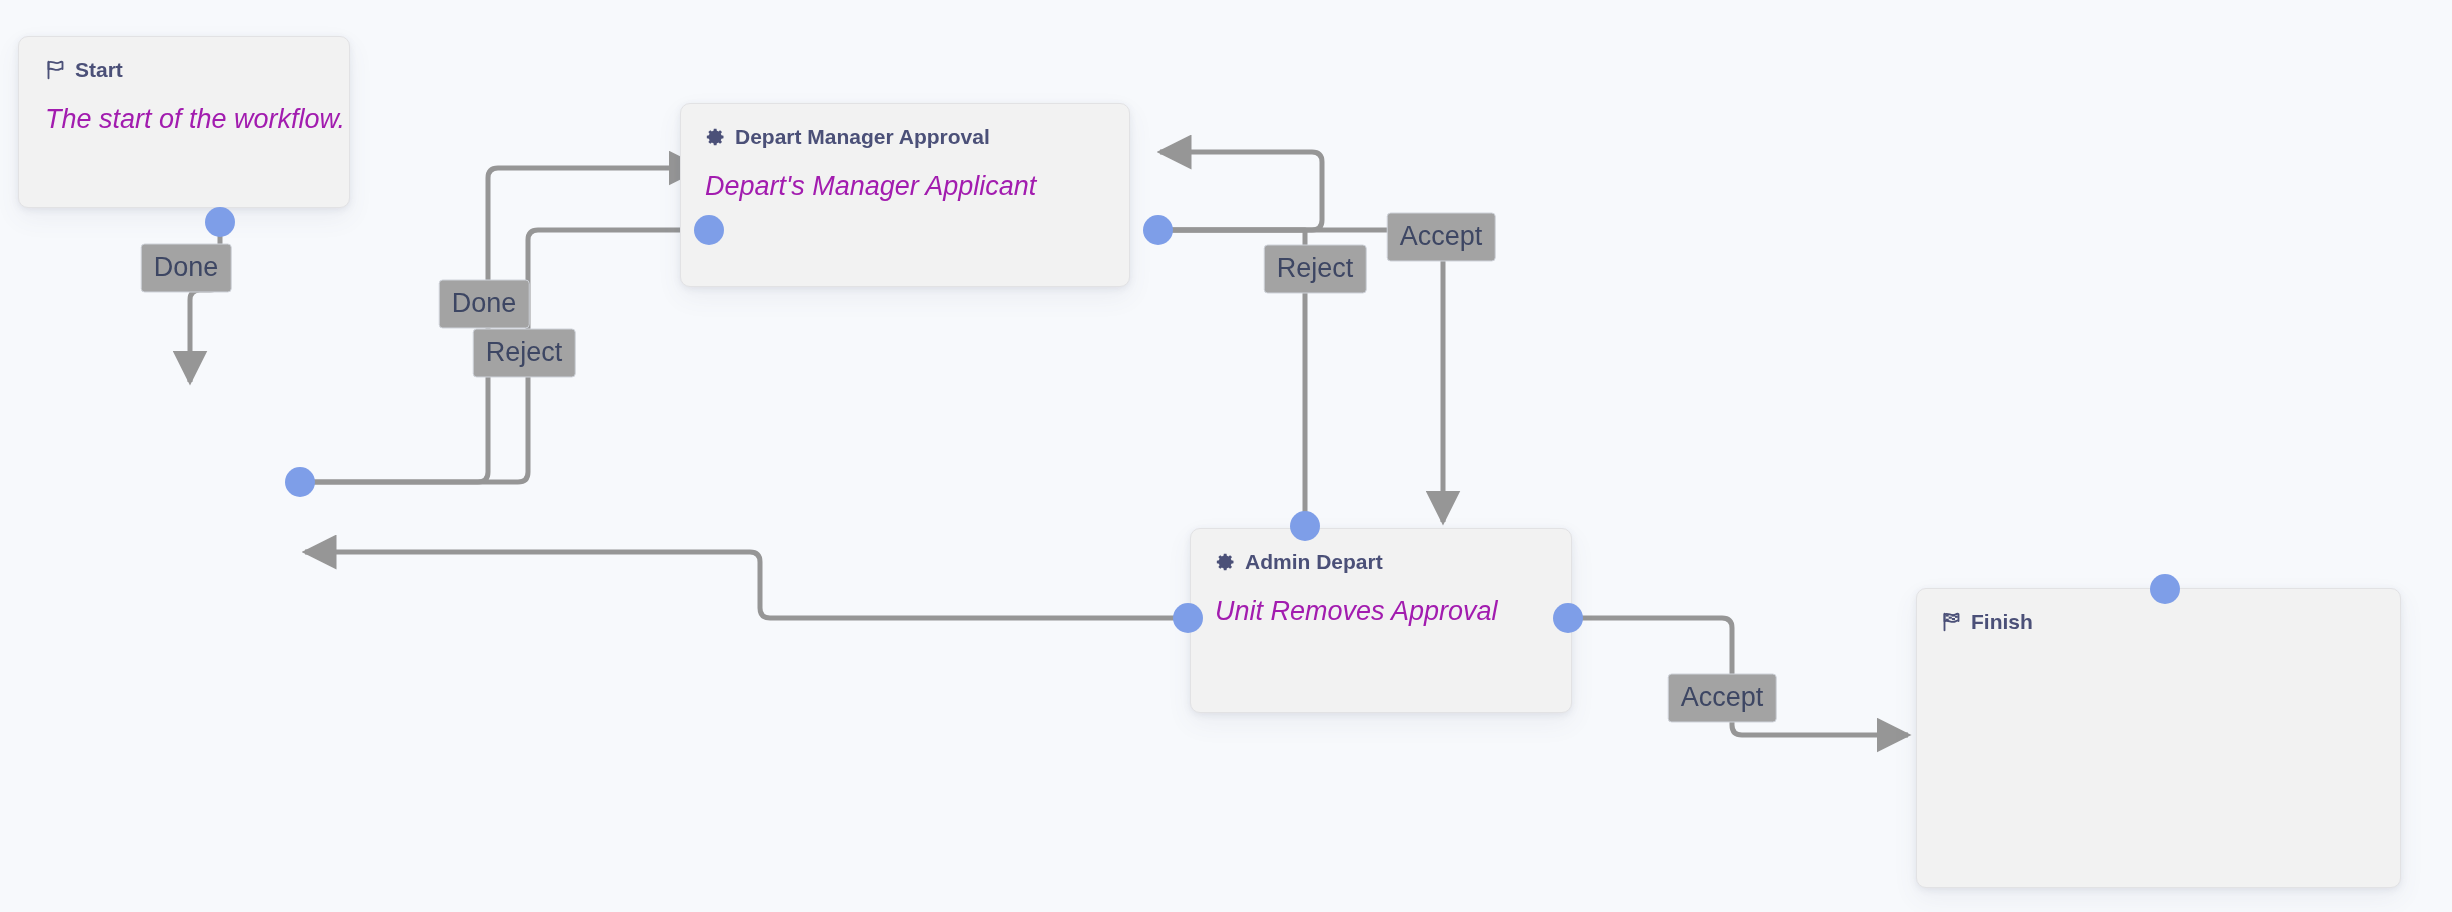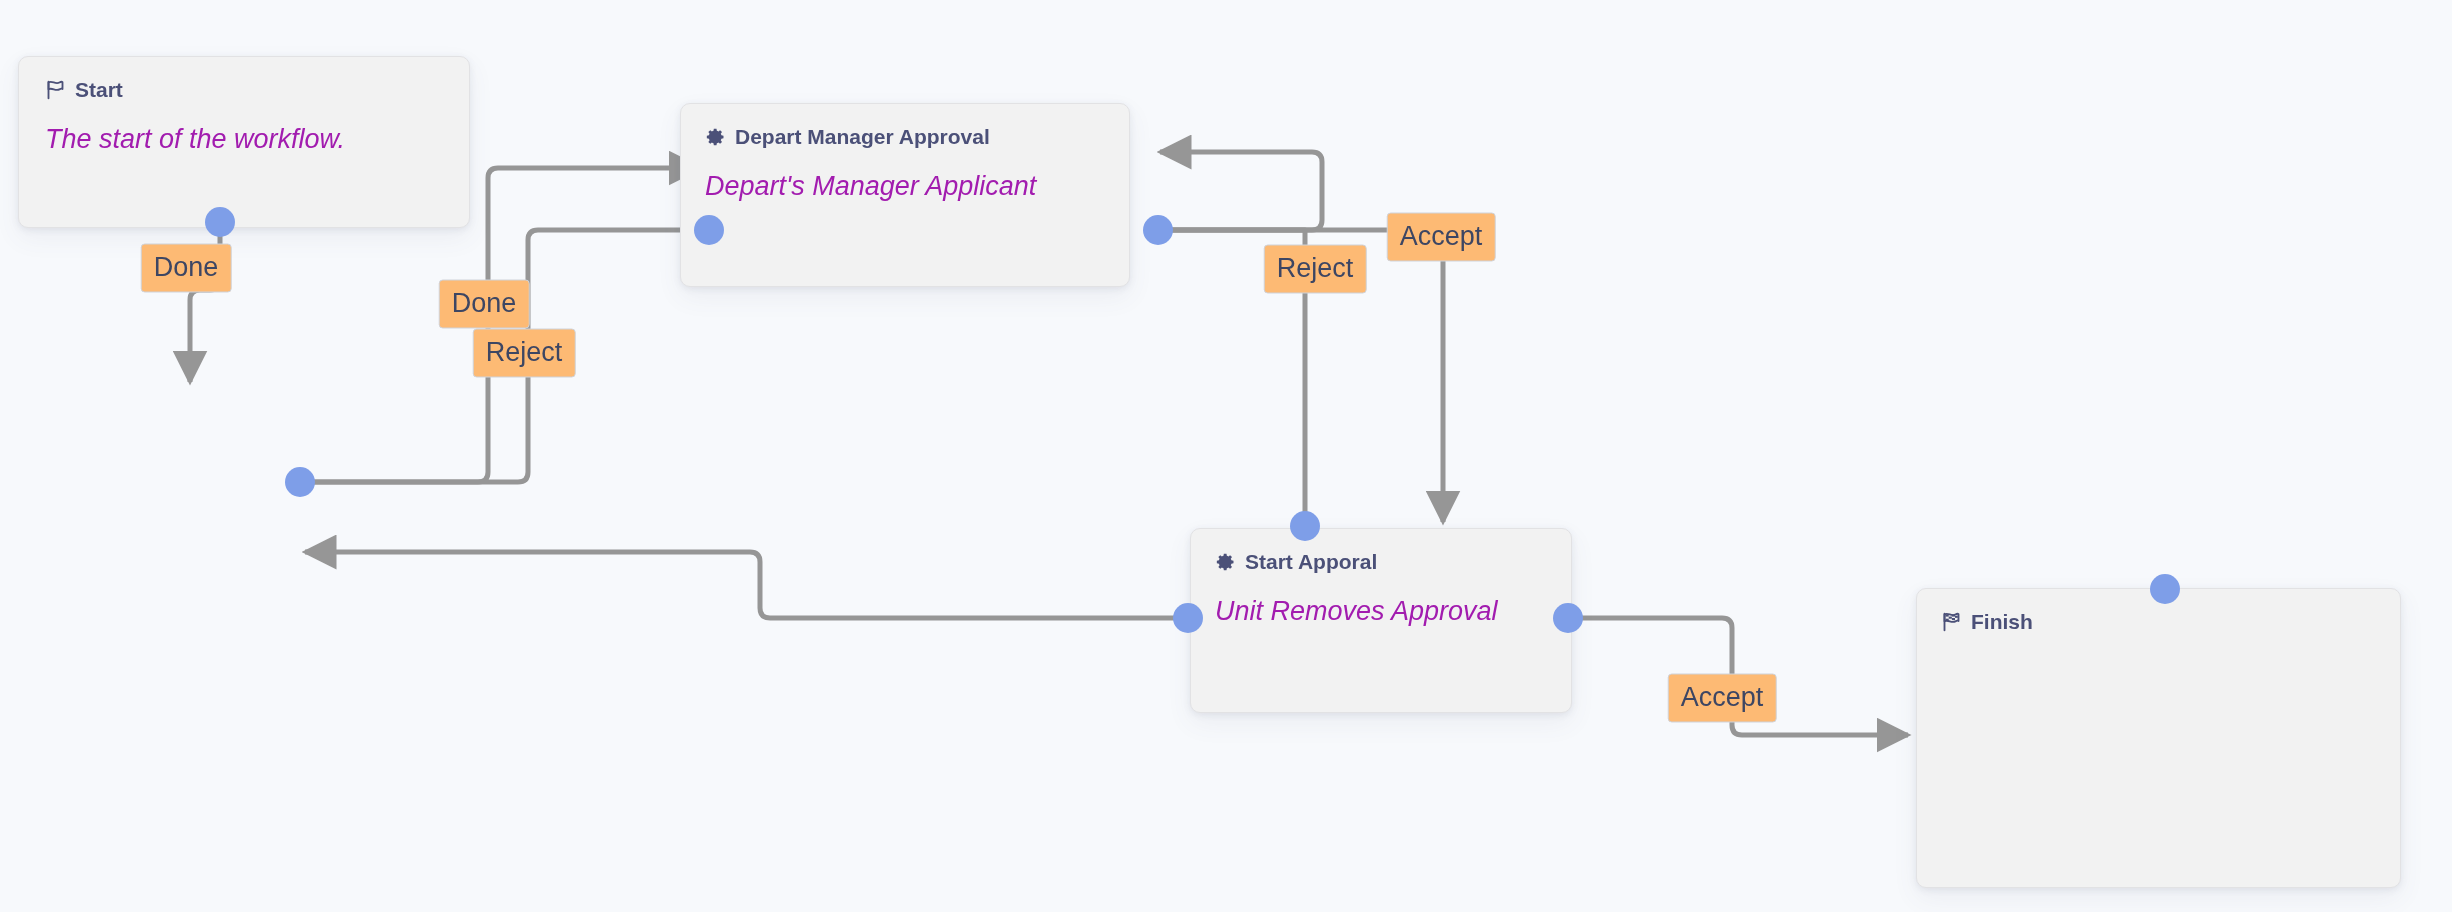--- a/index.html
+++ b/index.html
@@ -72,21 +72,21 @@
     border-radius: 50%;
     background: #7e9ee8;
     transform: translate(-50%, -50%);
     z-index: 6;
   }
 
   
   .edge-label {
     position: absolute;
     box-sizing: border-box;
-    background: #fdba74;
+    background: #a3a3a3;
     border: 1px solid #cfd3da;
     border-radius: 4px;
     color: #3d4663;
     font-size: 27px;
     line-height: 1;
     padding: 9px 12px 11px 12px;
     white-space: nowrap;
     transform: translate(-50%, -50%);
     z-index: 8;
   }
@@ -115,21 +115,21 @@
       <path d="M 1162,230 L 1305,230 L 1305,525"></path>
 
       <path d="M 1162,230 L 1443,230 L 1443,522" marker-end="url(#arrow)"></path>
 
       <path d="M 1182,618 L 770,618 Q 760,618 760,608 L 760,562 Q 760,552 750,552 L 305,552" marker-end="url(#arrow)"></path>
 
       <path d="M 1572,618 L 1722,618 Q 1732,618 1732,628 L 1732,725 Q 1732,735 1742,735 L 1908,735" marker-end="url(#arrow)"></path>
     </g>
   </svg>
 
-  <div class="node" style="left:18px; top:56px; width:452px; height:172px;padding-left:26px;">
+  <div class="node" style="left:18px; top:36px; width:332px; height:172px;padding-left:26px;">
     <div class="node-title">
       <span class="ticon">
         <svg viewBox="0 0 24 24" width="21" height="21" fill="none" stroke="currentColor" stroke-width="2.1" stroke-linecap="round" stroke-linejoin="round">
           <path d="M4 22 L4 3"></path>
           <path d="M4 4 C8 1.4, 12 6.6, 16.5 4 C18.4 2.9, 19.6 3.2, 20 3.6 L20 11.4
                    C19.4 11, 18.3 10.8, 16.5 11.8 C12 14.4, 8 9.2, 4 11.8 Z"></path>
         </svg>
       </span>
       <span>Start</span>
     </div>
@@ -155,21 +155,21 @@
   <div class="handle" style="left:300px; top:482px;"></div>
 
   <div class="node" style="left:1190px; top:528px; width:382px; height:185px;">
     <div class="node-title">
       <span class="ticon">
         <svg viewBox="0 0 24 24" width="20" height="20" fill="currentColor">
           <path d="M12 8.1a3.9 3.9 0 1 0 0 7.8 3.9 3.9 0 0 0 0-7.8zm0 6a2.1 2.1 0 1 1 0-4.2 2.1 2.1 0 0 1 0 4.2z"></path>
           <path d="M21 13.6v-3.2l-2.5-.4a6.9 6.9 0 0 0-.8-1.9l1.5-2-2.3-2.3-2 1.5a6.9 6.9 0 0 0-1.9-.8L12.6 2h-3.2l-.4 2.5a6.9 6.9 0 0 0-1.9.8l-2-1.5L2.8 6.1l1.5 2a6.9 6.9 0 0 0-.8 1.9L1 10.4v3.2l2.5.4c.2.7.45 1.3.8 1.9l-1.5 2 2.3 2.3 2-1.5c.6.35 1.2.6 1.9.8l.4 2.5h3.2l.4-2.5c.7-.2 1.3-.45 1.9-.8l2 1.5 2.3-2.3-1.5-2c.35-.6.6-1.2.8-1.9l2.5-.4z"></path>
         </svg>
       </span>
-      <span>Start Apporal</span>
+      <span>Admin Depart</span>
     </div>
     <div class="node-desc nowrap">Unit Removes Approval</div>
   </div>
   <div class="handle" style="left:1305px; top:526px;"></div>
   <div class="handle" style="left:1188px; top:618px;"></div>
   <div class="handle" style="left:1568px; top:618px;"></div>
 
   <div class="node" style="left:1916px; top:588px; width:485px; height:300px;">
     <div class="node-title">
       <span class="ticon">

